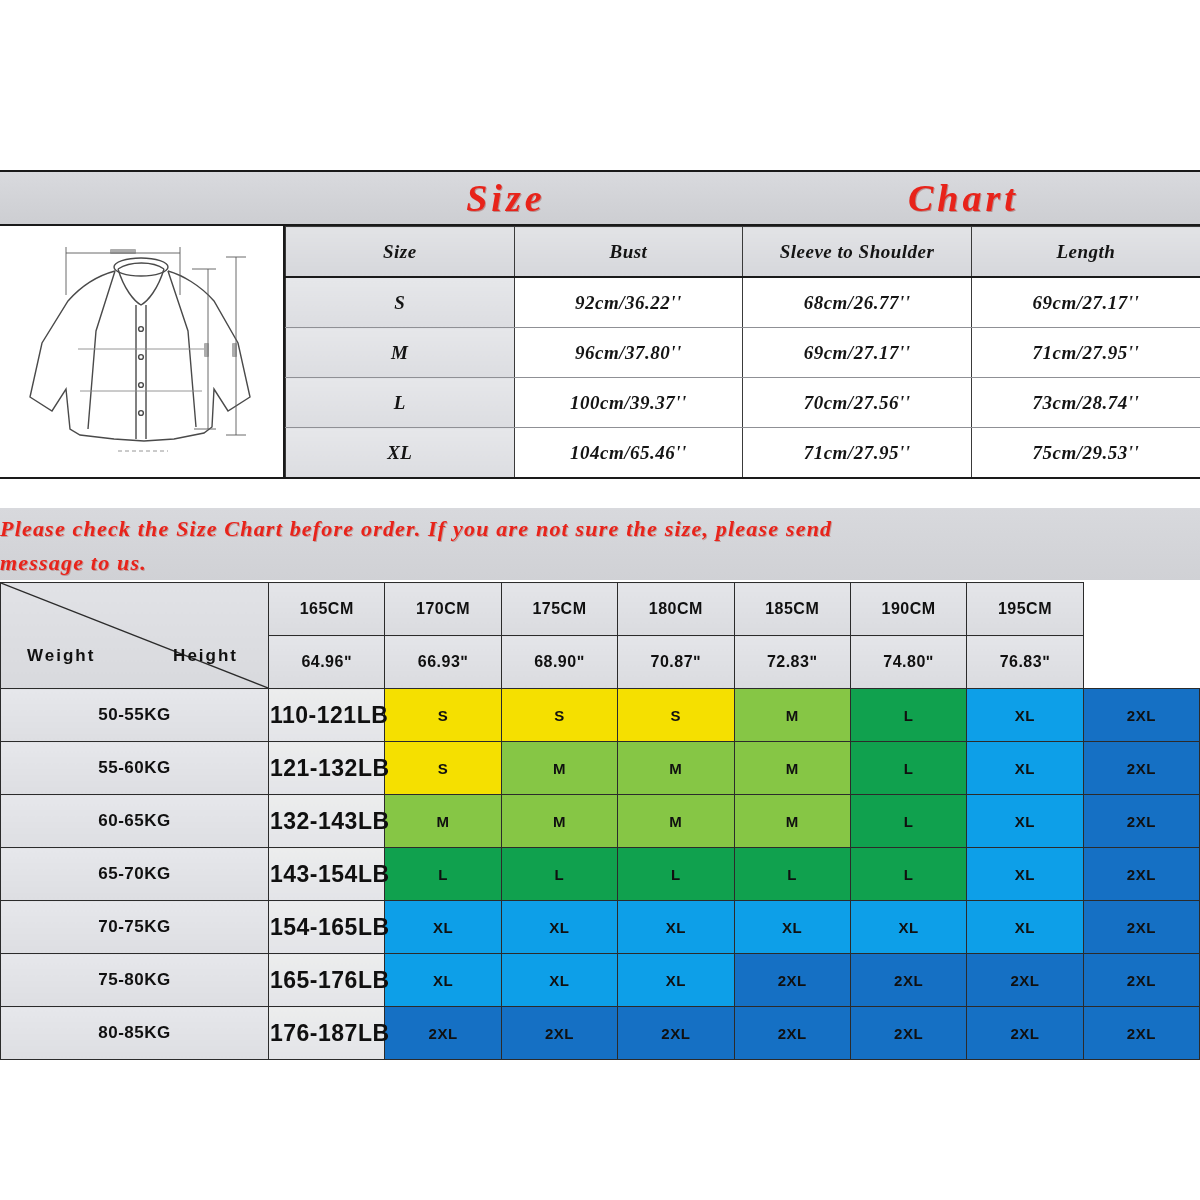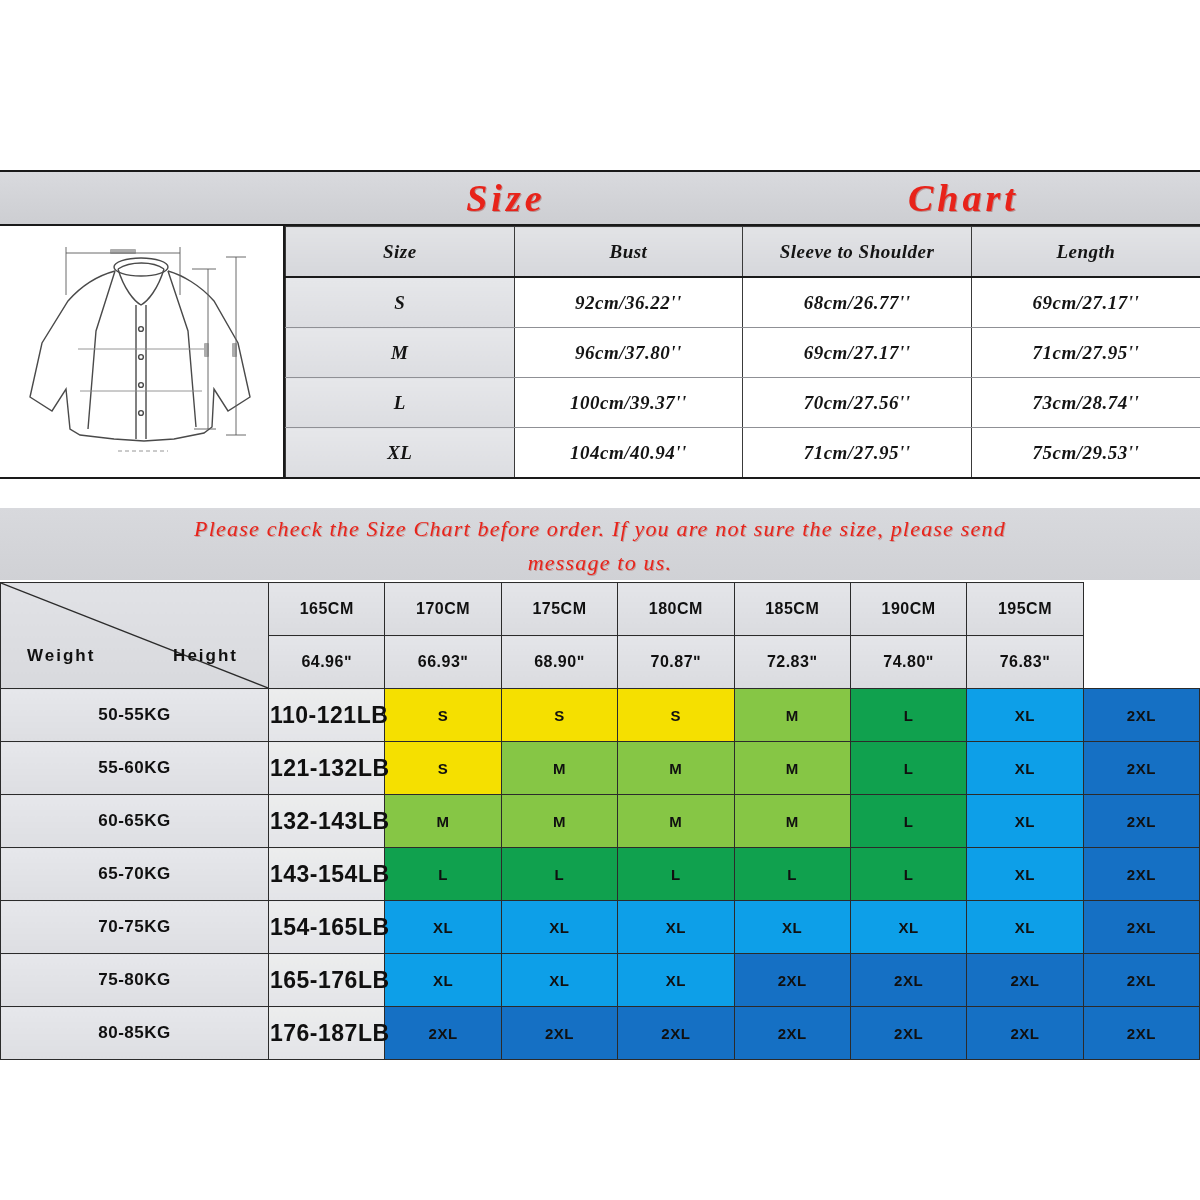--- a/index.html
+++ b/index.html
@@ -108,24 +108,23 @@
   
   #notice {
     position: absolute;
     left: 0;
     top: 508px;
     width: 1200px;
     height: 72px;
     background: linear-gradient(180deg,#d8d9dd 0%, #d0d1d5 100%);
     color: #e8231a;
     font-style: italic;
-    font-weight: normal;
+    font-weight: bold;
     font-size: 22px;
     letter-spacing: 1.2px;
-    text-align: center;
     line-height: 34px;
     padding-top: 4px;
     box-sizing: border-box;
     text-shadow: 1px 1px 0 rgba(150,25,18,.3);
   }
 
   
   #matrix-wrap {
     position: absolute;
     left: 0;
@@ -294,21 +293,21 @@
             <td>71cm/27.95''</td>
           </tr>
           <tr>
             <td class="size-col">L</td>
             <td>100cm/39.37''</td>
             <td>70cm/27.56''</td>
             <td>73cm/28.74''</td>
           </tr>
           <tr>
             <td class="size-col">XL</td>
-            <td>104cm/40.94''</td>
+            <td>104cm/65.46''</td>
             <td>71cm/27.95''</td>
             <td>75cm/29.53''</td>
           </tr>
         </tbody>
       </table>
     </div>
   </div>
 
   <div id="notice">
     <div>Please check the Size Chart before order. If you are not sure the size, please send</div>

